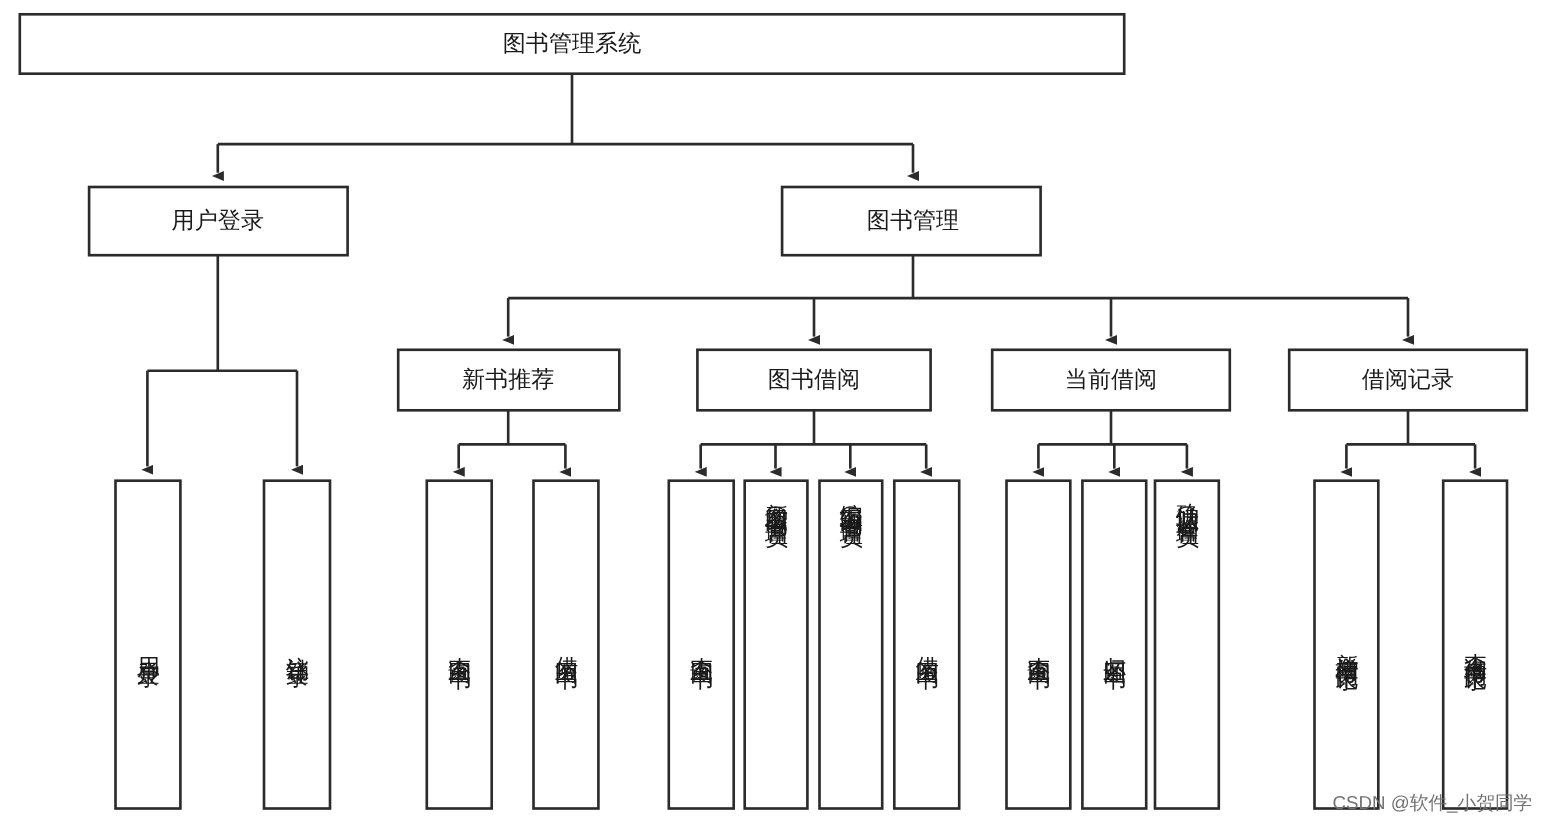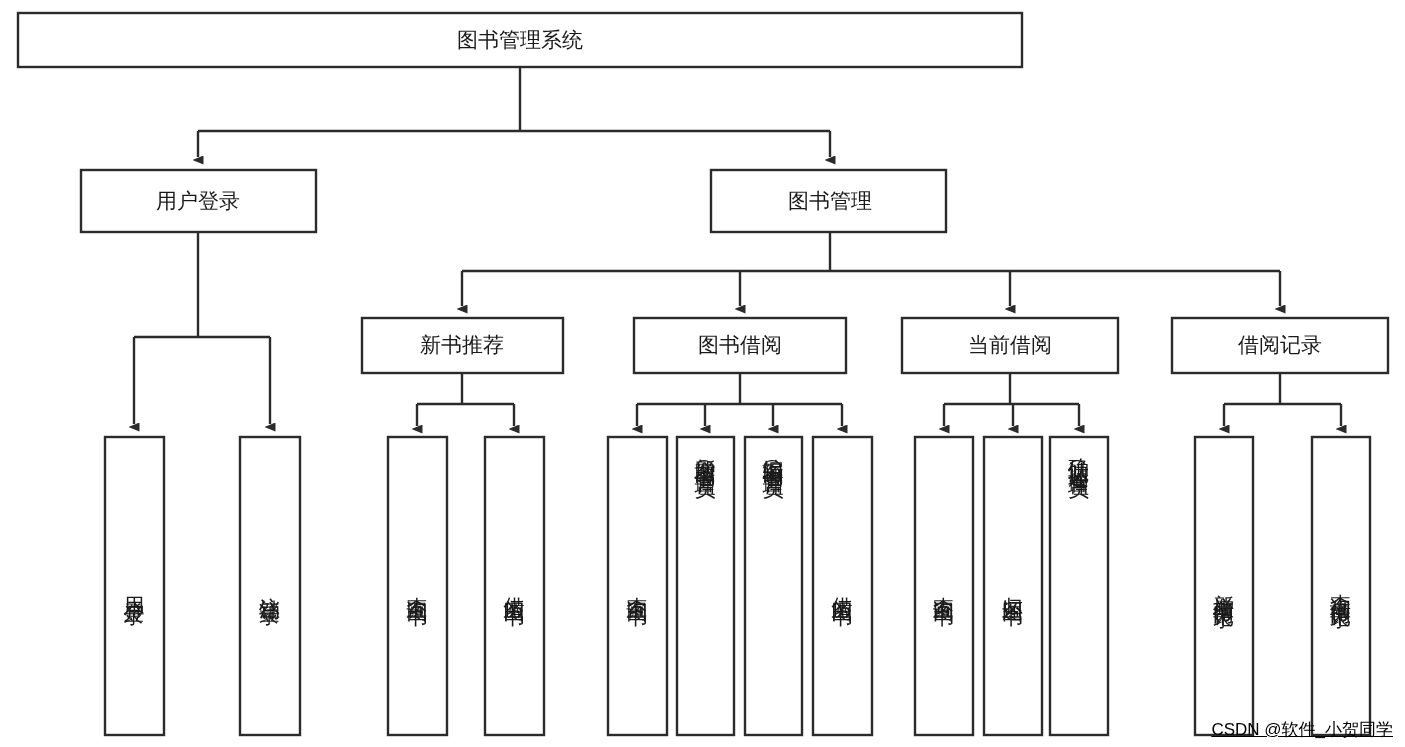--- a/index.html
+++ b/index.html
@@ -60,24 +60,23 @@
     stroke: #2b2b2b;
     stroke-width: 2.4;
     fill: none;
   }
   .watermark {
     position: absolute;
     right: 12px;
     bottom: 6px;
     font-family: "Liberation Sans", "DejaVu Sans", sans-serif;
     font-size: 17px;
-    color: #000000;
+    color: #737373;
     white-space: nowrap;
     user-select: none;
-    text-decoration: underline;
   }
 </style>
 </head>
 <body>
 
 <div id="diagram-root">
 
   <svg class="diagram" viewBox="0 0 1405 747">
     <defs>
       <marker id="arrowhead" markerWidth="9" markerHeight="11" refX="1.5" refY="5.5" orient="auto" markerUnits="userSpaceOnUse">

